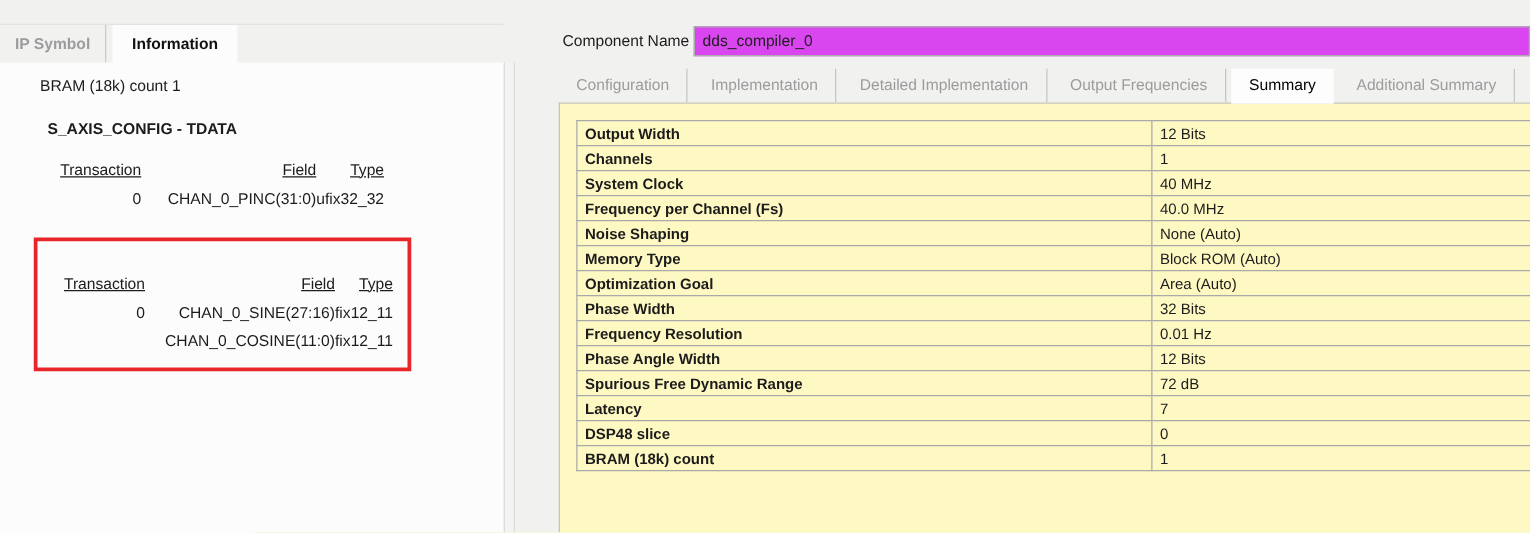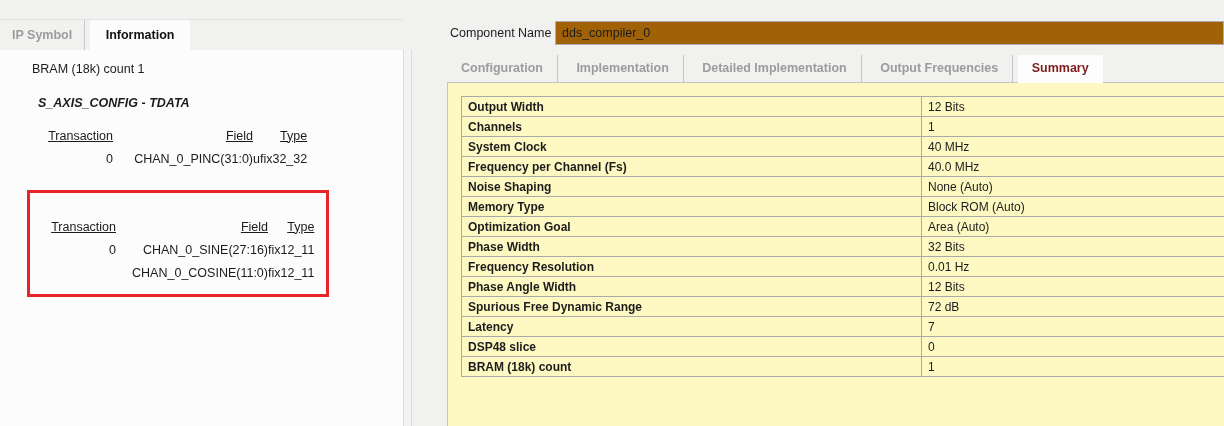--- a/index.html
+++ b/index.html
@@ -10,38 +10,38 @@
   
   .lp-tabbar { position:absolute; left:0; top:19px; width:403px; height:31px; border-top:1px solid #e2e2e2; }
   .lp-tab { display:inline-block; height:31px; line-height:31px; padding:0 12px; font-size:12.5px; font-weight:bold; color:#9c9c9c; vertical-align:top; border-right:1px solid #c9c9c9; cursor:default; }
   .lp-tab.active { background:#fcfcfc; color:#111; border-right:none; padding:0 16px; }
   .lp-content { position:absolute; left:0; top:50px; width:403px; height:376px; background:#fcfcfc; overflow:hidden; }
   .lp-scrolltrack { position:absolute; left:403px; top:50px; width:9px; height:376px; background:#f3f3f3; border-left:1px solid #dcdcdc; border-right:1px solid #dcdcdc; }
 
   .section-title { font-size:12.5px; font-weight:bold; margin:24px 6px 0 8px; padding-bottom:6px; border-bottom:1px solid #aaaaaa; }
   .section-title.tight { margin-left:3px; }
   .re-item { font-size:12.5px; margin:12px 0 0 32px; }
-  .group-title { font-size:12.5px; font-weight:bold; margin:20px 0 0 38px;font-style:italic; }
+  .group-title { font-size:12.5px; font-weight:bold; margin:20px 0 0 38px; }
   .port-table { border-collapse:collapse; margin:14px 0 0 40px; font-size:12.5px; }
   .port-table th, .port-table td { text-align:right; font-weight:normal; padding:0; height:23px; vertical-align:middle; }
   .port-table th span { text-decoration:underline; }
   .port-table .c1 { width:73px; }
   .port-table .c2 { width:140px; }
   .highlight-box { margin:20px 0 0 27px; width:302px; border:3px solid #e8262a; padding:8px 0 10px 0; }
   .highlight-box .group-title { margin:4px 0 0 11px; }
   .highlight-box .port-table { margin-left:13px; }
   .highlight-box .port-table .c2 { width:152px; }
 
   
   .comp-label { position:absolute; left:450px; top:26px; font-size:12.5px; }
-  .comp-input { position:absolute; left:555px; top:21px; width:669px; height:24px; background:#a16207; border:1px solid #acacac; font-family:"Liberation Sans", sans-serif; font-size:12.5px; color:#1c1c1c; padding:0 6px; outline:none; }
+  .comp-input { position:absolute; left:555px; top:21px; width:669px; height:24px; background:#d946ef; border:1px solid #acacac; font-family:"Liberation Sans", sans-serif; font-size:12.5px; color:#1c1c1c; padding:0 6px; outline:none; }
 
   .rp-tabbar { position:absolute; left:447px; top:55px; width:777px; height:27px; }
-  .rp-tab { display:inline-block; height:27px; line-height:27px; padding:0 14px; font-size:12.5px; font-weight:bold; color:#9c9c9c; vertical-align:top; border-right:1px solid #c6c6c6; cursor:default; }
-  .rp-tab.active { background:#fdfdfd; color:#7f1d1d; height:28px; position:relative; z-index:2; border-right:none; }
+  .rp-tab { display:inline-block; height:27px; line-height:27px; padding:0 14px; font-size:12.5px; font-weight:normal; color:#9c9c9c; vertical-align:top; border-right:1px solid #c6c6c6; cursor:default; }
+  .rp-tab.active { background:#fdfdfd; color:#000000; height:28px; position:relative; z-index:2; border-right:none; }
 
   .rp-content { position:absolute; left:447px; top:82px; width:777px; height:344px; background:#fef9c3; border-left:1px solid #c4c4c4; border-top:1px solid #c4c4c4; overflow:hidden; }
   .summary-table { position:absolute; left:13px; top:13px; width:800px; border-collapse:collapse; font-size:12px; table-layout:fixed; }
   .summary-table td { border:1px solid #a9a9a9; height:20px; padding:0 6px; vertical-align:middle; white-space:nowrap; overflow:hidden; }
   .summary-table td.prop { width:460px; font-weight:bold; }
   .summary-table td.val { width:340px; }
 </style>
 </head>
 <body>
 

